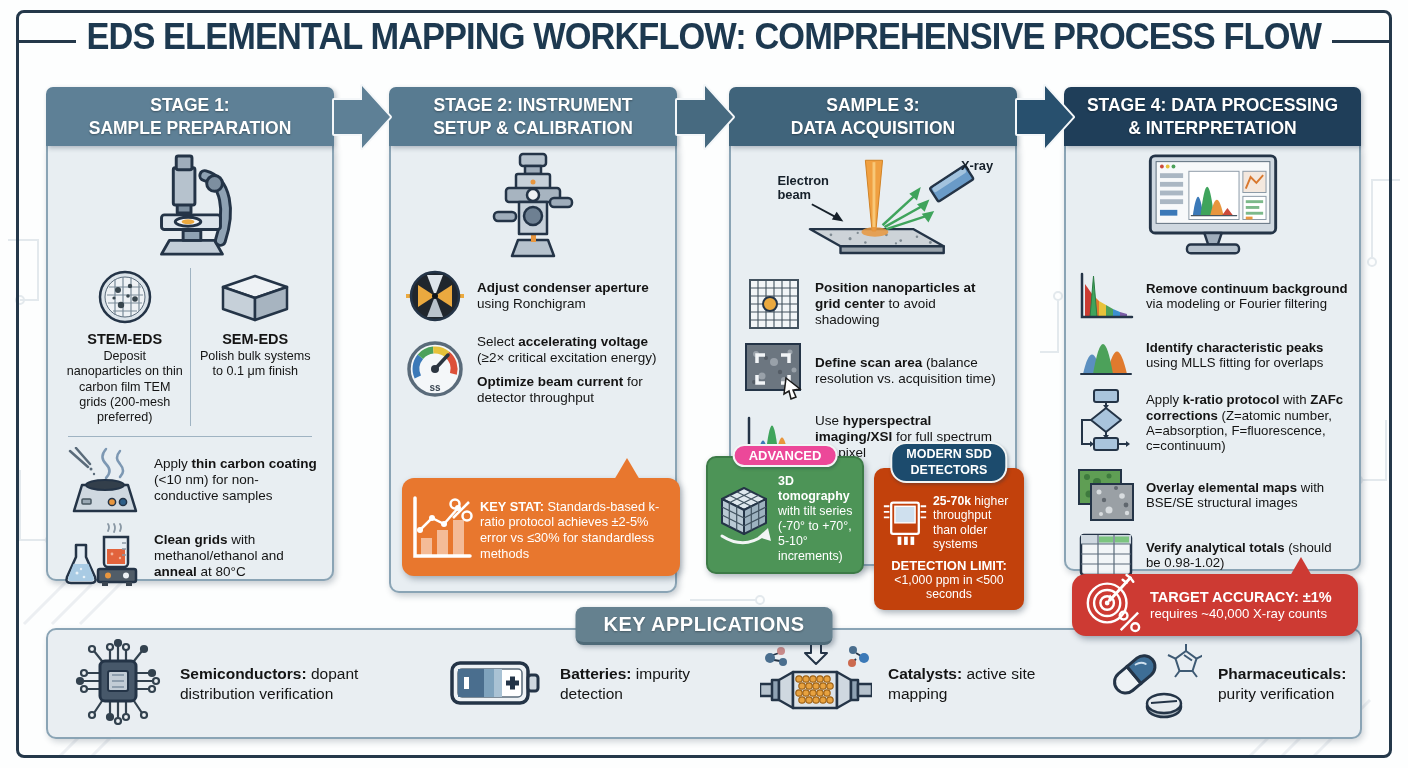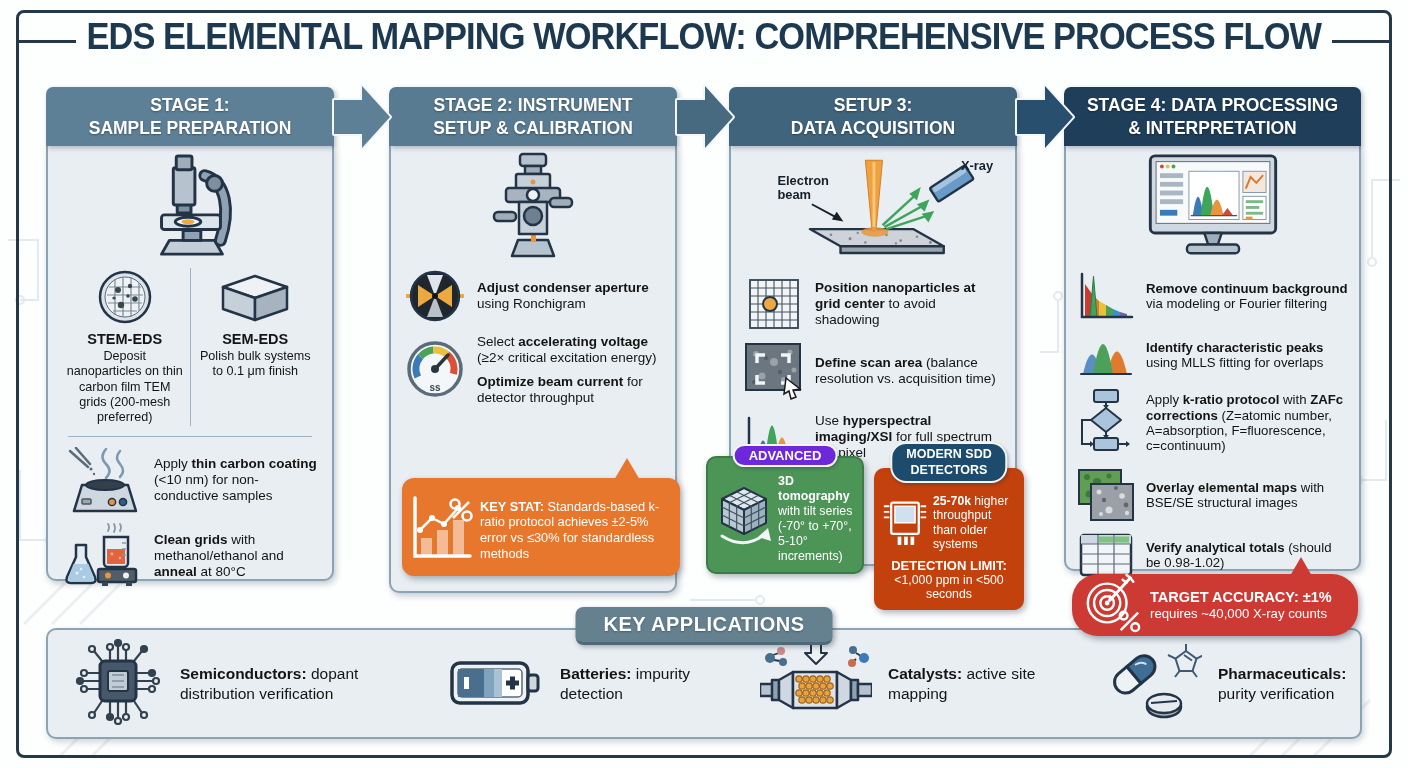--- a/index.html
+++ b/index.html
@@ -51,36 +51,36 @@
            box-shadow:2px 3px 6px rgba(30,50,70,.35);padding:16px 10px 10px 6px;display:flex;gap:6px;
            align-items:center;color:#fff;}
   .keystat:before{content:"";position:absolute;top:-20px;left:212px;width:0;height:0;
            border-left:13px solid transparent;border-right:13px solid transparent;border-bottom:22px solid #e8772e;}
   .keystat .txt{font-size:12.8px;line-height:1.22;}
 
   .advbox{position:absolute;left:706px;top:456px;width:158px;height:118px;background:#4d9457;
           border:2px solid #3c7a46;border-radius:10px;z-index:4;box-shadow:2px 3px 6px rgba(30,50,70,.35);
           box-sizing:border-box;display:flex;align-items:center;gap:6px;padding:14px 6px 6px 8px;color:#fff;}
   .advbox .txt{font-size:12.4px;line-height:1.2;}
-  .badge{position:absolute;top:-14px;left:50%;transform:translateX(-50%);background:#6d28d9;
+  .badge{position:absolute;top:-14px;left:50%;transform:translateX(-50%);background:#ec4899;
          border:2.5px solid #f2f5f5;border-radius:14px;padding:2px 14px;font-weight:bold;font-size:13px;
          color:#fff;white-space:nowrap;box-shadow:1px 2px 3px rgba(30,50,70,.3);}
   .sddbox{position:absolute;left:874px;top:468px;width:150px;height:142px;background:#c2410c;
           border-radius:10px;z-index:4;box-shadow:2px 3px 6px rgba(30,50,70,.35);box-sizing:border-box;
           padding:26px 8px 6px;color:#fff;text-align:center;}
   .sddbadge{position:absolute;top:-26px;left:50%;transform:translateX(-50%);background:#1c4b6d;
           border:2.5px solid #f2f5f5;border-radius:16px;padding:3px 14px;font-weight:bold;font-size:12.5px;
           line-height:1.25;color:#fff;white-space:nowrap;box-shadow:1px 2px 3px rgba(30,50,70,.3);}
   .sddrow{display:flex;align-items:center;gap:5px;text-align:left;}
   .sddrow .txt{font-size:12.2px;line-height:1.18;}
   .dlLabel{font-weight:bold;font-size:13px;margin-top:6px;}
   .dlVal{font-size:12.3px;line-height:1.2;}
 
   .targetbox{position:absolute;left:1072px;top:574px;width:286px;height:62px;background:#cd3a33;
-          border-radius:26px;z-index:4;box-shadow:2px 3px 6px rgba(30,50,70,.4);box-sizing:border-box;
+          border-radius:14px;z-index:4;box-shadow:2px 3px 6px rgba(30,50,70,.4);box-sizing:border-box;
           display:flex;align-items:center;gap:6px;padding:4px 10px;color:#fff;}
   .targetbox:before{content:"";position:absolute;top:-17px;left:218px;width:0;height:0;
           border-left:11px solid transparent;border-right:11px solid transparent;border-bottom:19px solid #cd3a33;}
   .tline1{font-weight:bold;font-size:14.5px;line-height:1.25;}
   .tline2{font-size:13.2px;line-height:1.25;}
 
   .appspanel{position:absolute;left:46px;top:628px;width:1316px;height:111px;background:#e9eef2;
           border:2px solid #8aa4b5;border-radius:10px;box-sizing:border-box;z-index:1;
           box-shadow:2px 3px 6px rgba(30,50,70,.2);}
   .appspill{position:absolute;left:50%;top:607px;transform:translateX(-50%);background:#65818f;
@@ -130,21 +130,21 @@
 
   <div class="hdr" id="h1">
     <div>STAGE 1:</div>
     <div>SAMPLE PREPARATION</div>
   </div>
   <div class="hdr" id="h2">
     <div>STAGE 2: INSTRUMENT</div>
     <div>SETUP &amp; CALIBRATION</div>
   </div>
   <div class="hdr" id="h3">
-    <div>SETUP 3:</div>
+    <div>SAMPLE 3:</div>
     <div>DATA ACQUISITION</div>
   </div>
   <div class="hdr" id="h4">
     <div>STAGE 4: DATA PROCESSING</div>
     <div>&amp; INTERPRETATION</div>
   </div>
 
   <svg class="arrow" id="a1" viewBox="0 0 62 70">
     <polygon points="2,18 30,18 30,4 58,35 30,66 30,52 2,52" fill="#5e8096" stroke="#f4f7f9" stroke-width="4" stroke-linejoin="round" paint-order="stroke"></polygon>
   </svg>

